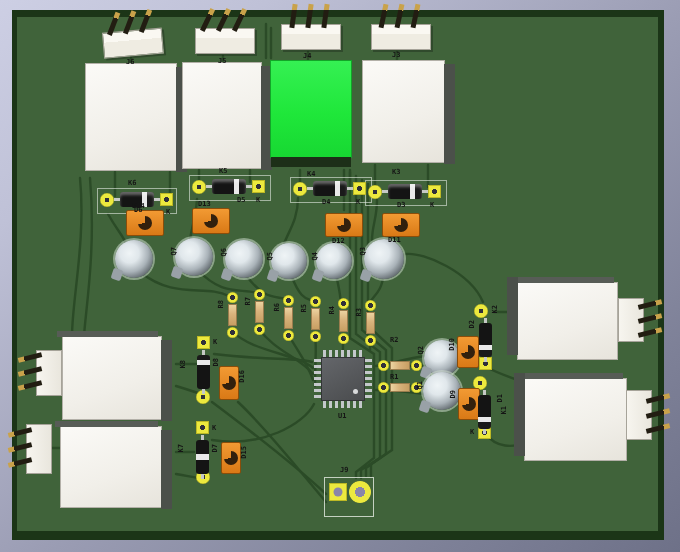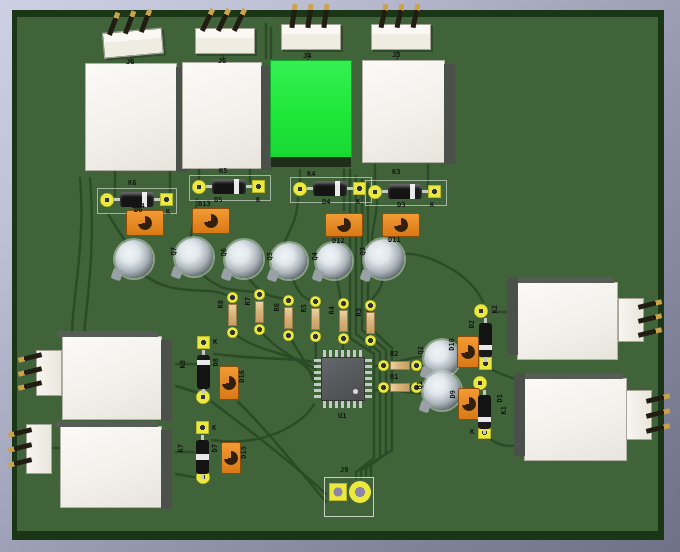--- a/index.html
+++ b/index.html
@@ -243,21 +243,21 @@
   </div>
   <div class="diode-h" style="left:368px;top:184px">
     <span class="pad round"></span>
       <span class="lead"></span>
       <span class="dbody"></span>
       <span class="lead"></span>
       <span class="pad square"></span>
   </div>
   <div class="silk-label" style="left:134px;top:206px">D6</div>
   <div class="silk-label" style="left:166px;top:208px">K</div>
-  <div class="silk-label" style="left:214px;top:196px">D5</div>
+  <div class="silk-label" style="left:237px;top:196px">D5</div>
   <div class="silk-label" style="left:256px;top:196px">K</div>
   <div class="silk-label" style="left:322px;top:198px">D4</div>
   <div class="silk-label" style="left:356px;top:198px">K</div>
   <div class="silk-label" style="left:397px;top:201px">D3</div>
   <div class="silk-label" style="left:430px;top:201px">K</div>
 
   <div class="orange" style="left:126px;top:210px;width:36px;height:24px">
       <i class="dot"></i>
     </div>
   <div class="orange" style="left:192px;top:208px;width:36px;height:24px">
@@ -348,21 +348,21 @@
   <div class="res-h" style="left:378px;top:360px">
       <span class="pad round small"></span>
       <span class="rbody"></span>
       <span class="pad round small"></span>
     </div>
   <div class="res-h" style="left:378px;top:382px">
       <span class="pad round small"></span>
       <span class="rbody"></span>
       <span class="pad round small"></span>
     </div>
-  <div class="silk-label" style="left:390px;top:350px">R2</div>
+  <div class="silk-label" style="left:390px;top:336px">R2</div>
   <div class="silk-label" style="left:390px;top:373px">R1</div>
 
   <div class="can" style="left:424px;top:340px;width:36px;height:36px">
       <i class="tab"></i>
     </div>
   <div class="can" style="left:423px;top:372px;width:38px;height:38px">
       <i class="tab"></i>
     </div>
   <div class="vlabel" style="left:417px;top:346px">Q2</div>
   <div class="vlabel" style="left:416px;top:381px">Q1</div>

